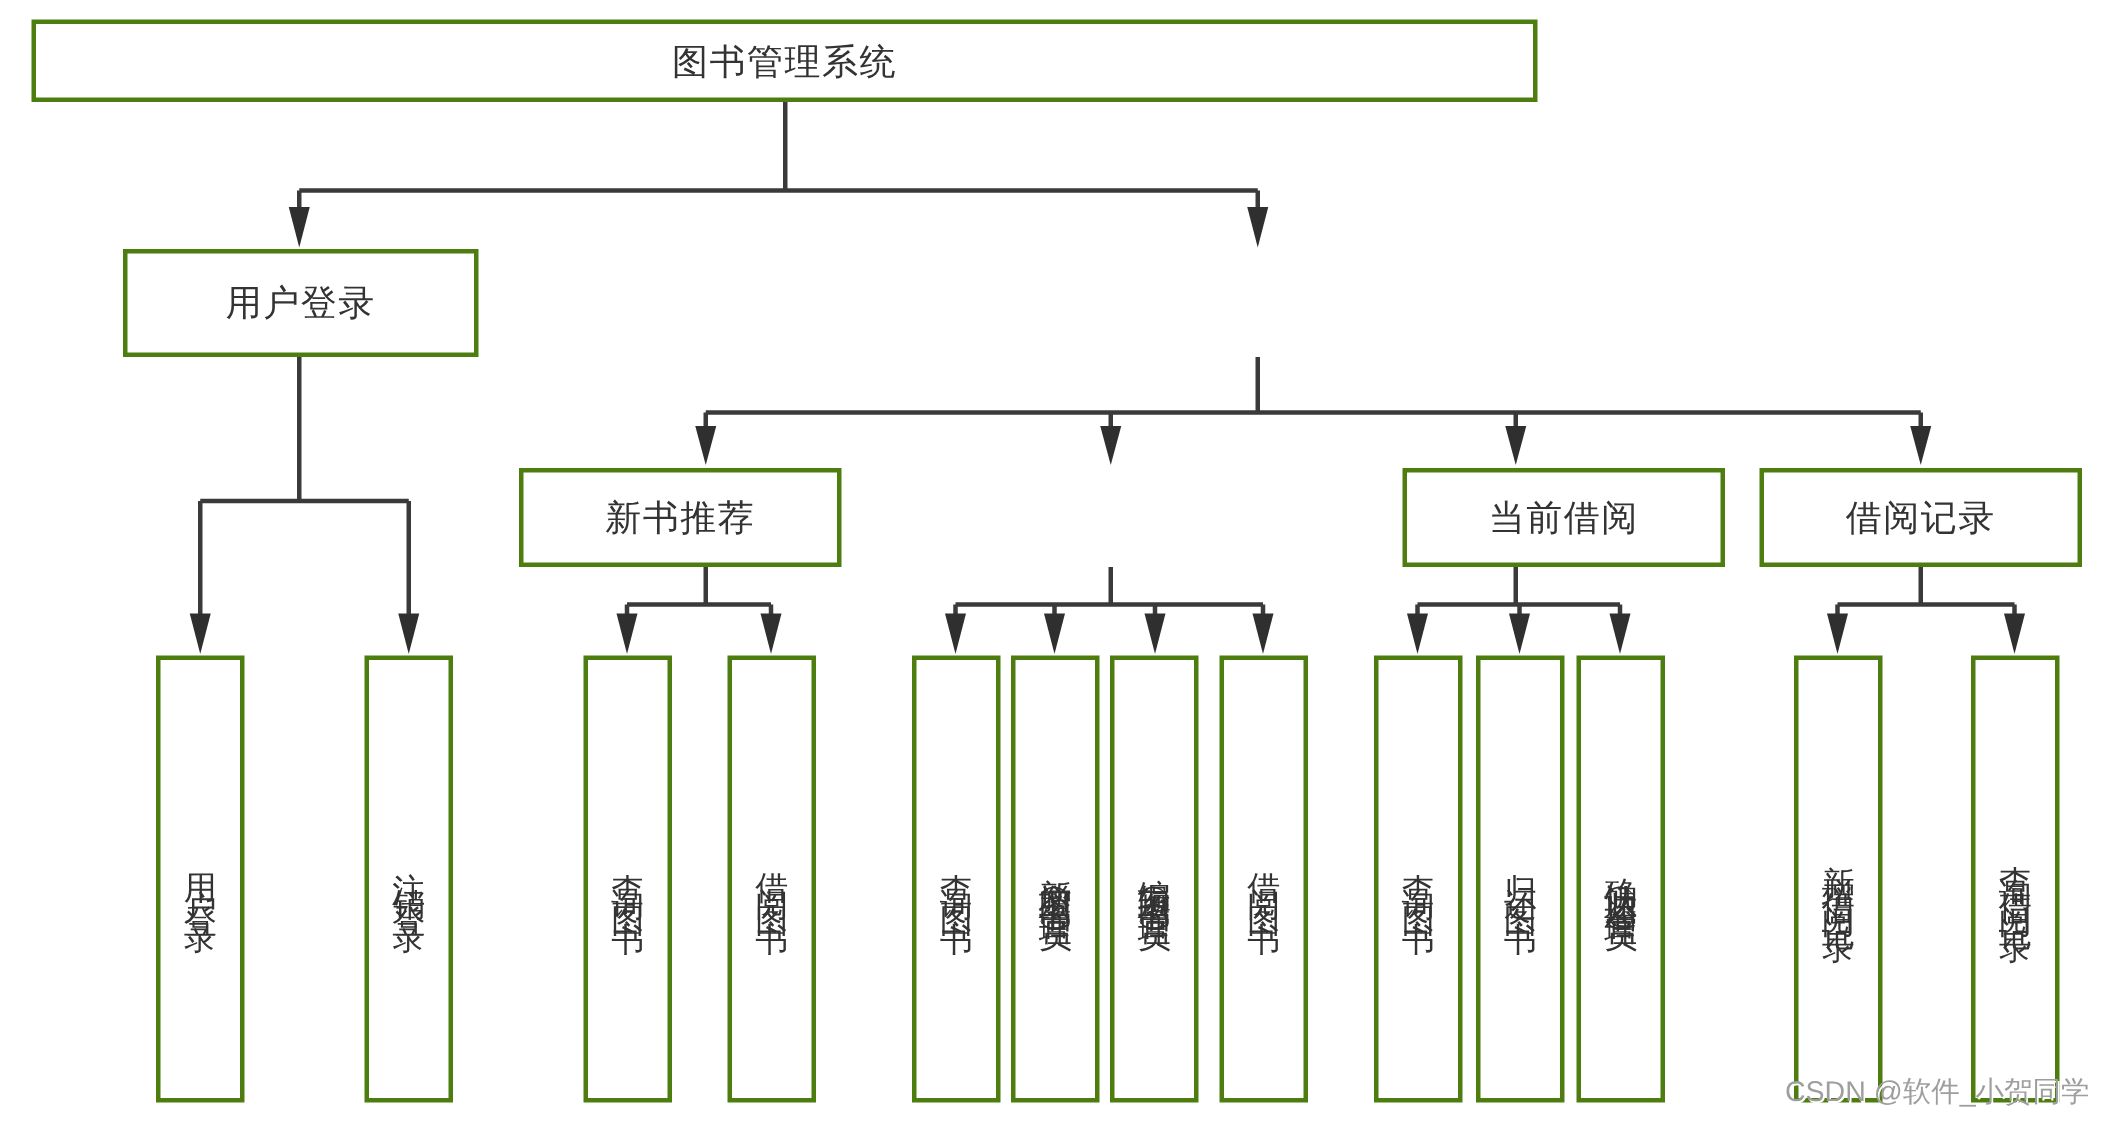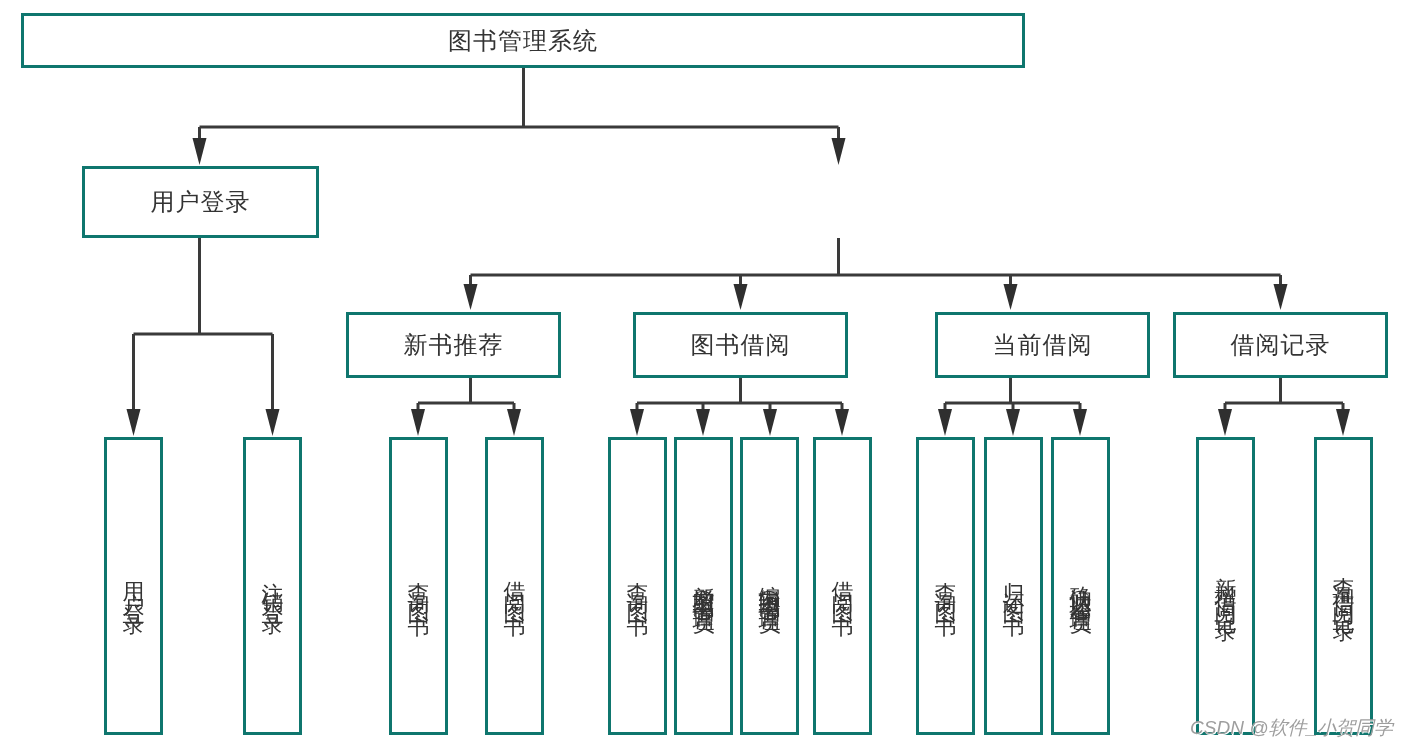--- a/index.html
+++ b/index.html
@@ -27,21 +27,21 @@
     stroke-width: 3;
     fill: none;
   }
   .connectors polygon {
     fill: #2f2f2f;
     stroke: none;
   }
   .box {
     position: absolute;
     box-sizing: border-box;
-    border: 3px solid #0f766e;
+    border: 3px solid #4d7c0f;
     background: #ffffff;
     color: #333333;
     display: flex;
     align-items: center;
     justify-content: center;
   }
   .box.h-label {
     font-size: 24px;
     letter-spacing: 1px;
   }
@@ -61,21 +61,20 @@
   .ls-sm span { letter-spacing: 4px; }
   .watermark {
     position: absolute;
     right: 12px;
     bottom: 6px;
     font-size: 19px;
     color: #9e9e9e;
     text-shadow: 1px 1px 0 #ffffff;
     z-index: 5;
     white-space: nowrap;
-    font-style: italic;
   }
 </style>
 </head>
 <body>
 
 <div class="stage">
 
   <svg class="connectors" viewBox="0 0 1405 747" xmlns="http://www.w3.org/2000/svg">
 
     <path d="M523.5 68 V127"></path>
@@ -136,21 +135,20 @@
     <polygon points="1218,409 1232,409 1225,436"></polygon>
     <path d="M1343 403 V412"></path>
     <polygon points="1336,409 1350,409 1343,436"></polygon>
   </svg>
 
   <div class="box h-label root-box">图书管理系统</div>
 
   <div class="box h-label lvl2-box" style="left:82px;">用户登录</div>
 
   <div class="box h-label lvl3-box" style="left:346px;">新书推荐</div>
-  <div class="box h-label lvl3-box" style="left:633px;">图书借阅</div>
   <div class="box h-label lvl3-box" style="left:903px;margin-left:32px;">当前借阅</div>
   <div class="box h-label lvl3-box" style="left:1173px;">借阅记录</div>
 
   <div class="box leaf ls-lg" style="left:104px;">
     <span>用户登录</span>
   </div>
   <div class="box leaf ls-lg" style="left:243px;">
     <span>注销登录</span>
   </div>
 

